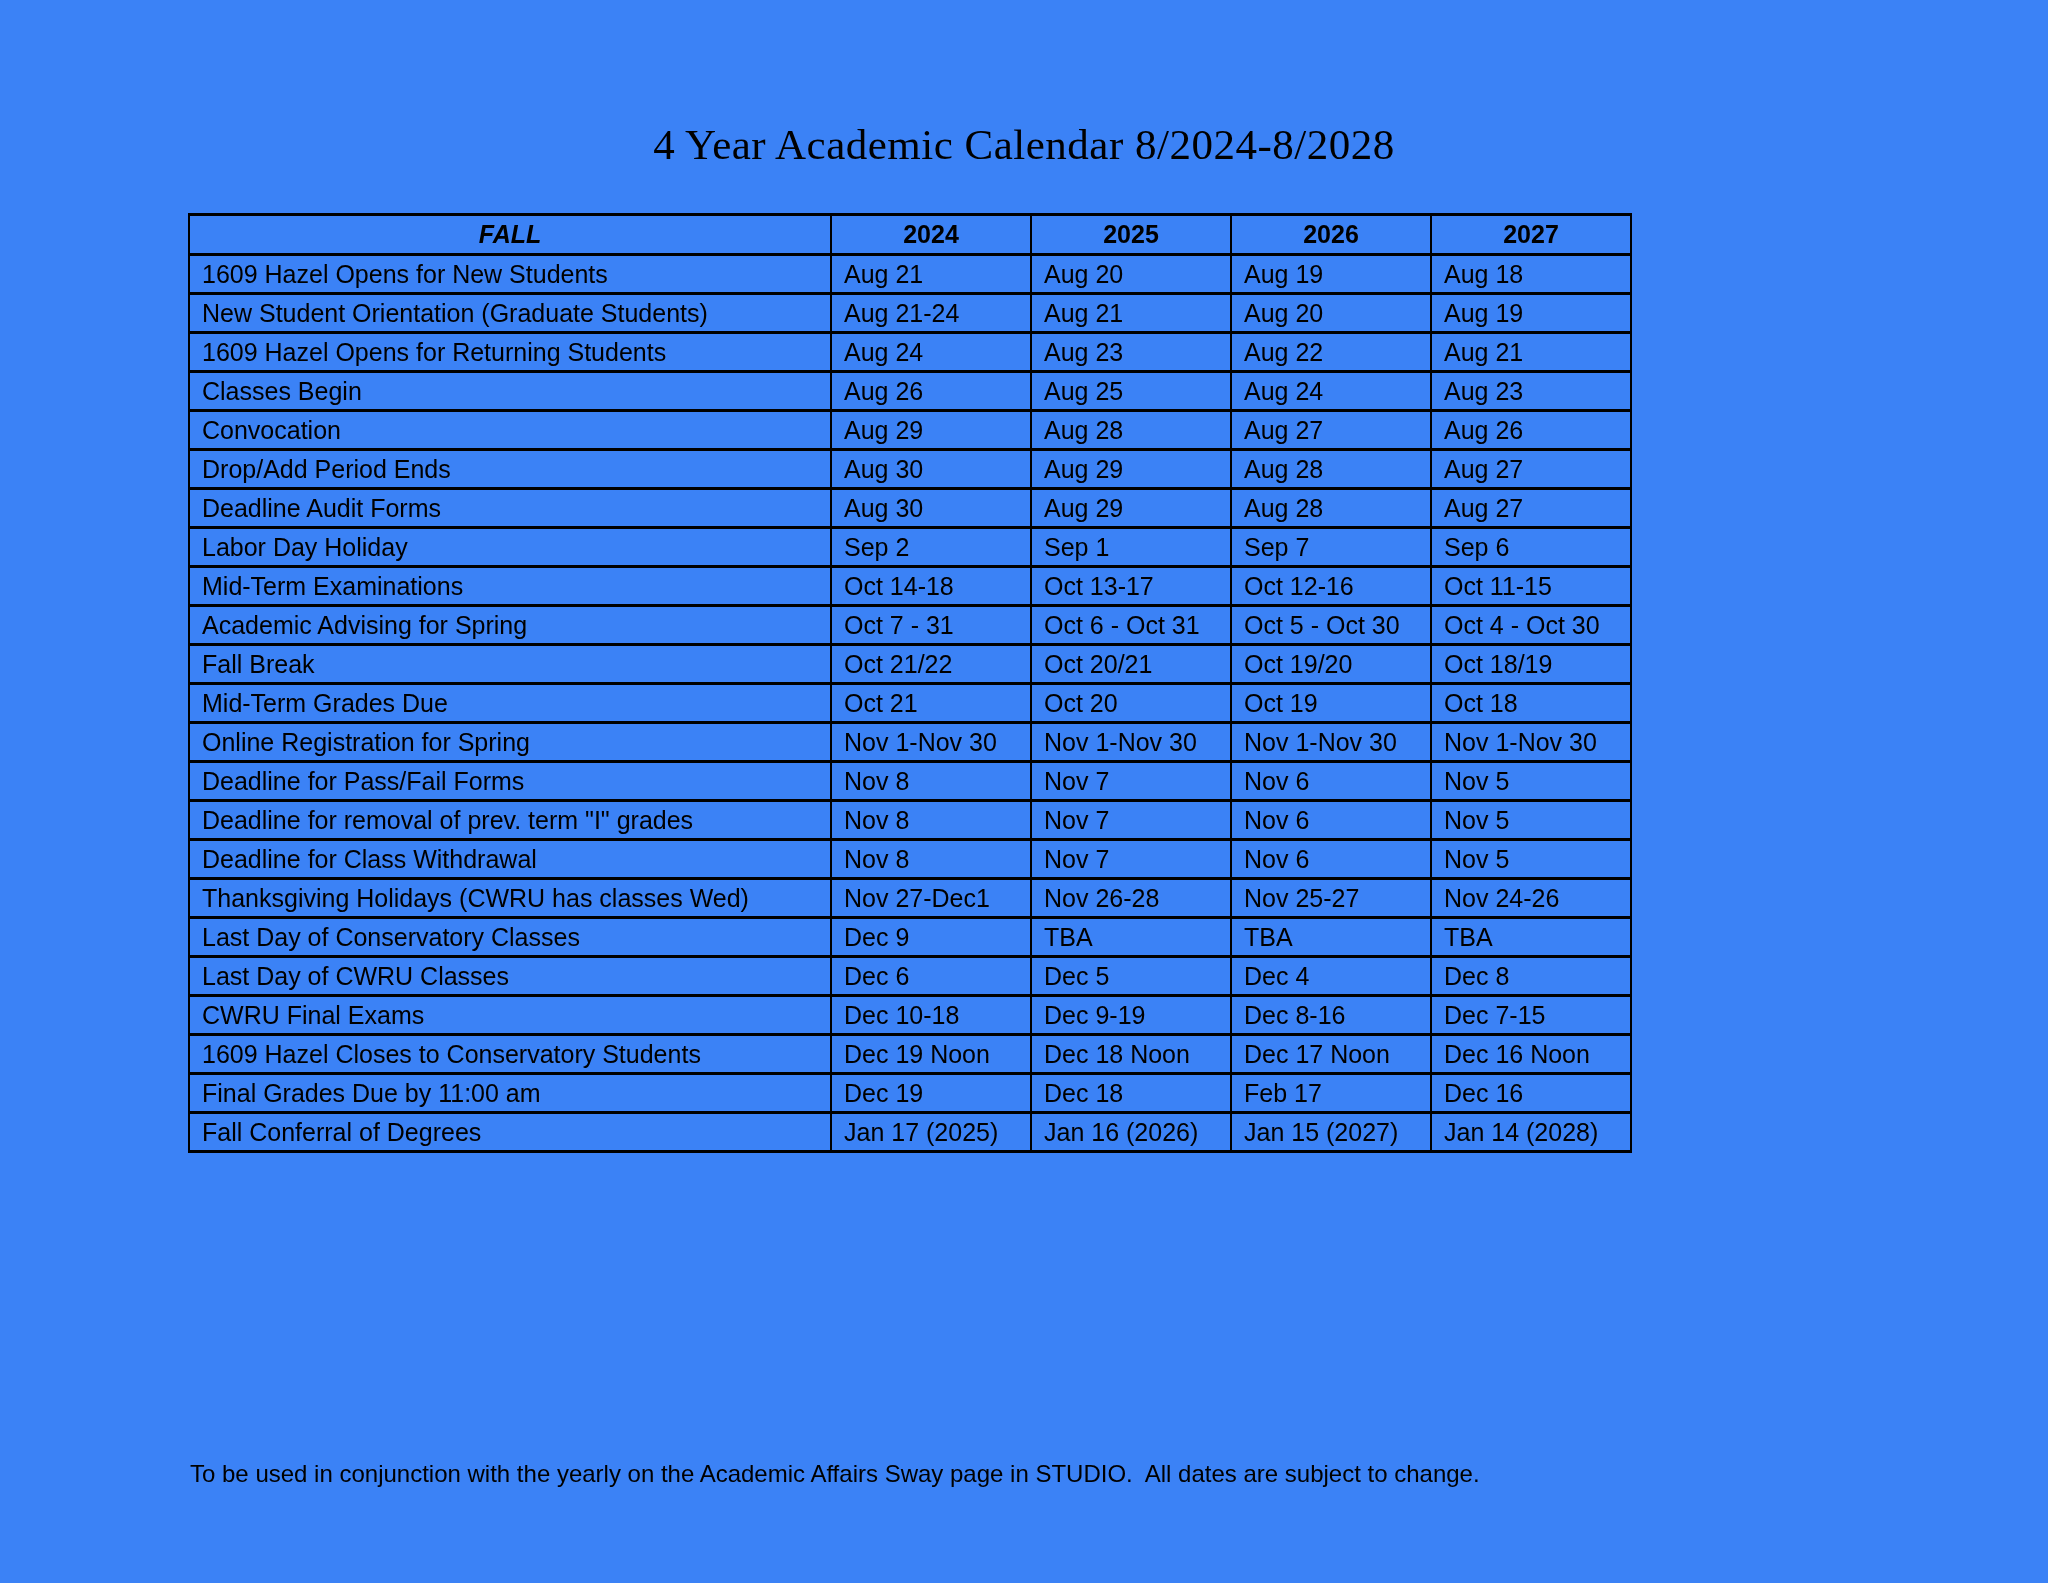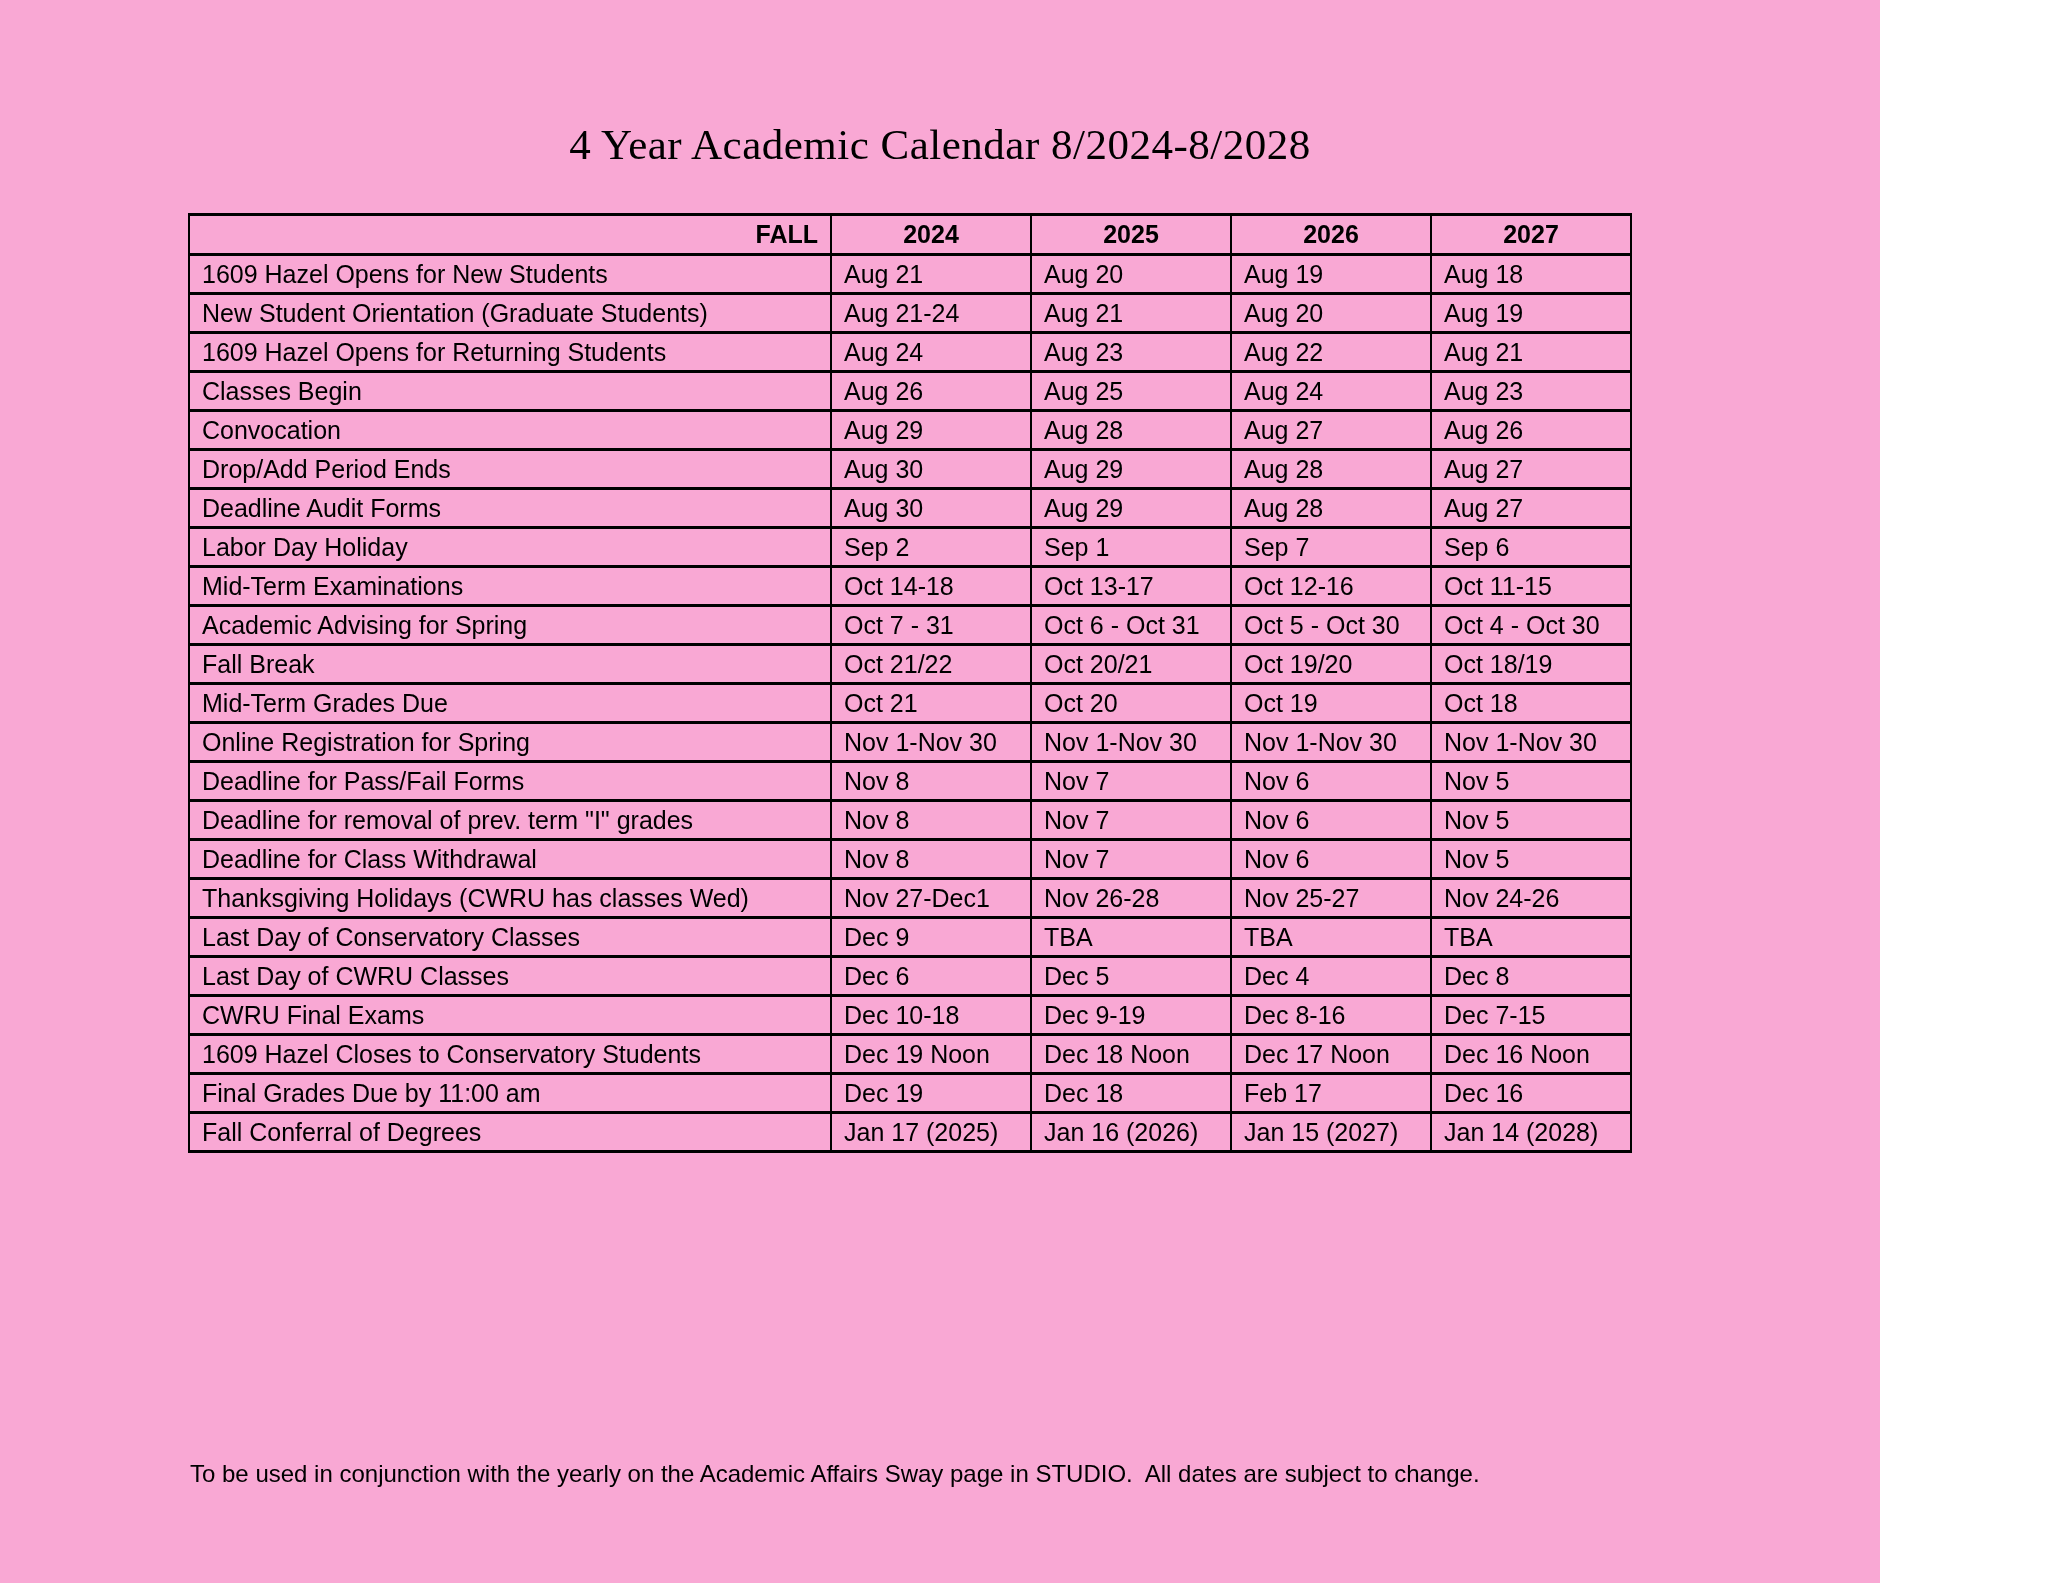--- a/index.html
+++ b/index.html
@@ -2,23 +2,23 @@
 <html><head>
 <meta charset="utf-8">
 <style>
   html, body {
     margin: 0;
     padding: 0;
     background: #ffffff;
   }
   .page {
     position: relative;
-    width: 1880px;
+    width: 2048px;
     height: 1583px;
-    background: #f9a8d4;
+    background: #3b82f6;
     color: #000000;
     font-family: "Liberation Sans", sans-serif;
     overflow: hidden;
   }
   .title {
     position: absolute;
     top: 120px;
     left: 0;
     width: 100%;
     text-align: center;
@@ -49,21 +49,22 @@
     overflow: hidden;
     font-weight: 400;
     text-align: left;
   }
   table.calendar thead th {
     height: 37px;
     font-weight: 700;
     text-align: center;
   }
   table.calendar thead th.label-col {
-    text-align: right;
+    text-align: center;
+    font-style: italic;
   }
   table.calendar sup {
     font-size: 0.62em;
     line-height: 0;
     vertical-align: super;
   }
   .footer-note {
     position: absolute;
     left: 190px;
     top: 1460px;

